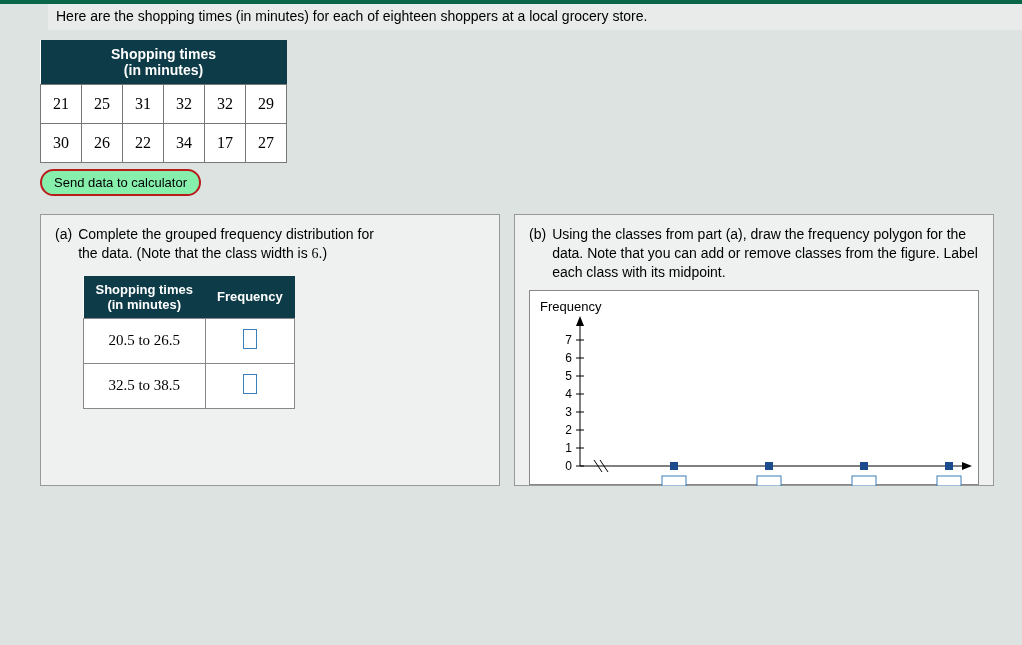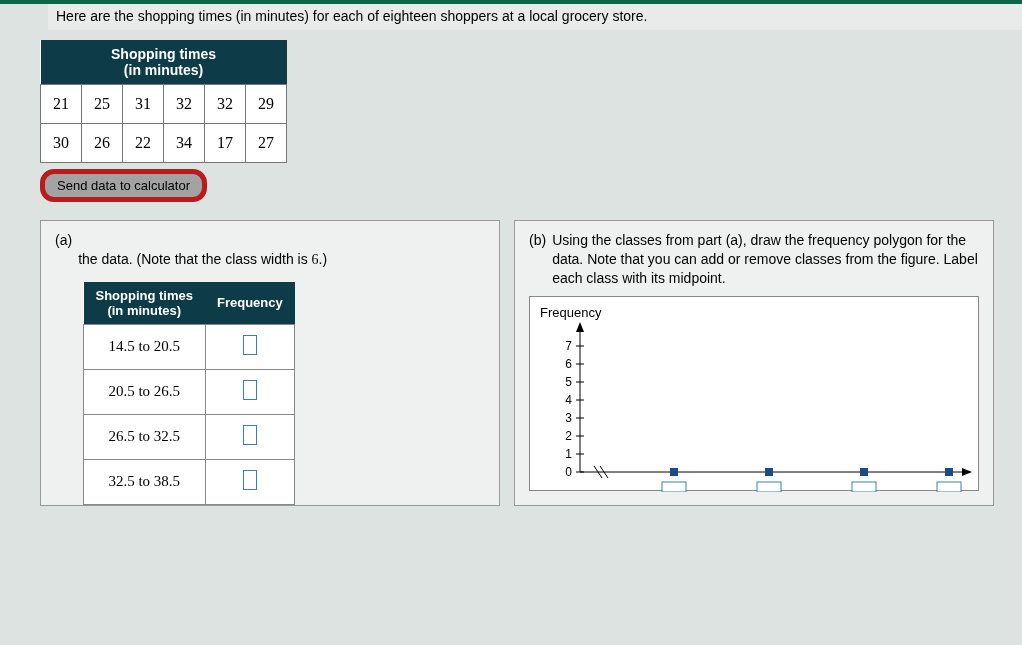--- a/index.html
+++ b/index.html
@@ -44,25 +44,25 @@
     border: 1px solid #777;
     padding: 10px 12px;
     text-align: center;
     font-family: "Times New Roman", serif;
     font-size: 16px;
     min-width: 40px;
   }
   .send-btn {
     display: inline-block;
     margin-top: 6px;
-    border: 5px solid #b91c1c;
+    border: 2px solid #b91c1c;
     border-radius: 14px;
     padding: 4px 12px;
     font-size: 13px;
-    background: #a3a3a3;
+    background: #86efac;
     cursor: pointer;
   }
   .parts-row {
     display: flex;
     gap: 14px;
     margin-top: 18px;
   }
   .part-box {
     border: 1px solid #999;
     background: #eef1ef;
@@ -170,46 +170,38 @@
   </table>
 
   <div class="send-btn">Send data to calculator</div>
 
   <div class="parts-row">
 
     <div class="part-box part-a">
       <div class="part-label">
         <div class="marker">(a)</div>
         <div>
-          <br>
+          <span>Complete the grouped frequency distribution for</span><br>
           <span>the data. (Note that the class width is </span><span style="font-family:'Times New Roman',serif">6</span><span>.)</span>
         </div>
       </div>
 
       <table class="freq-table">
         <thead>
           <tr>
             <th>
               <span>Shopping times</span><br>
               <span>(in minutes)</span>
             </th>
             <th style="vertical-align:middle">Frequency</th>
           </tr>
         </thead>
         <tbody>
           <tr>
-            <td>14.5 to 20.5</td>
-            <td><span class="input-box"></span></td>
-          </tr>
-          <tr>
             <td>20.5 to 26.5</td>
-            <td><span class="input-box"></span></td>
-          </tr>
-          <tr>
-            <td>26.5 to 32.5</td>
             <td><span class="input-box"></span></td>
           </tr>
           <tr>
             <td>32.5 to 38.5</td>
             <td><span class="input-box"></span></td>
           </tr>
         </tbody>
       </table>
     </div>
 

